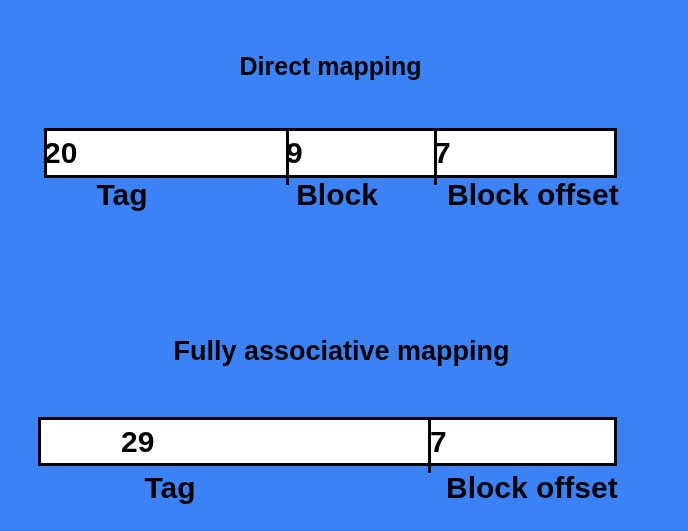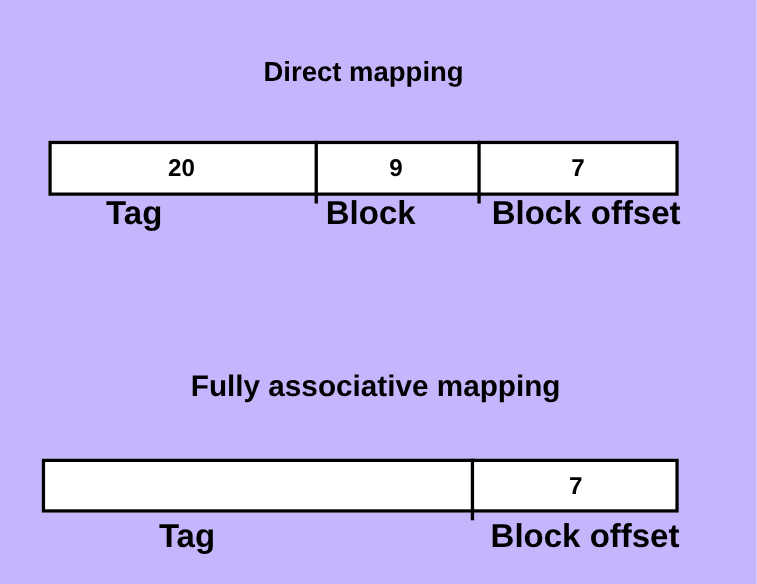--- a/index.html
+++ b/index.html
@@ -1,20 +1,20 @@
 <!DOCTYPE html>
 <html><head>
 <meta charset="utf-8">
 <style>
   html, body { margin: 0; padding: 0; background: #ffffff; }
   .canvas {
     position: relative;
     width: 688px;
     height: 531px;
-    background: #c4b5fd;
+    background: #3b82f6;
     color: #000000;
     font-family: "Liberation Sans", sans-serif;
     font-weight: bold;
     overflow: hidden;
   }
   .canvas * { box-sizing: border-box; }
   .title {
     position: absolute;
     text-align: center;
     white-space: nowrap;
@@ -32,22 +32,22 @@
   .vdiv {
     position: absolute;
     width: 3px;
     background: #000000;
   }
   .vdiv-1 { left: 286px; top: 128px; height: 57px; }
   .vdiv-2 { left: 434px; top: 128px; height: 57px; }
   .vdiv-3 { left: 428px; top: 417px; height: 56px; }
   .bits {
     position: absolute;
-    text-align: center;
-    font-size: 22px;
+    text-align: left;
+    font-size: 30px;
   }
   .bits-row1 { top: 128px; height: 50px; line-height: 50px; }
   .bits-row2 { top: 417px; height: 49px; line-height: 49px; }
   .bits-20 { left: 44px;  width: 242px; }
   .bits-9  { left: 286px; width: 148px; }
   .bits-7a { left: 434px; width: 183px; }
   .bits-29 { left: 121px; width: 160px; }
   .bits-7b { left: 430px; width: 187px; }
   .flabel {
     position: absolute;
@@ -81,18 +81,19 @@
 
   <div class="flabel lbl-row1 lbl-tag1">Tag</div>
   <div class="flabel lbl-row1 lbl-line">Block</div>
   <div class="flabel lbl-row1 lbl-off1">Block offset</div>
 
   <div class="title title-assoc">Fully associative mapping</div>
 
   <div class="addr-box box-assoc"></div>
   <div class="vdiv vdiv-3"></div>
 
+  <div class="bits bits-row2 bits-29">29</div>
   <div class="bits bits-row2 bits-7b">7</div>
 
   <div class="flabel lbl-row2 lbl-tag2">Tag</div>
   <div class="flabel lbl-row2 lbl-off2">Block offset</div>
 
 </div>
 
 </body></html>

